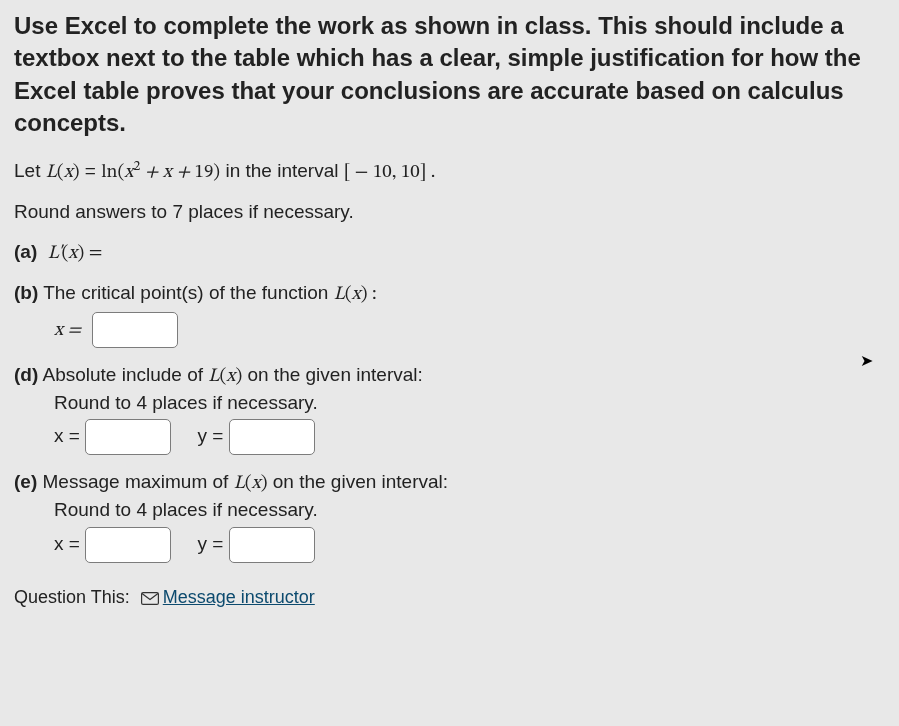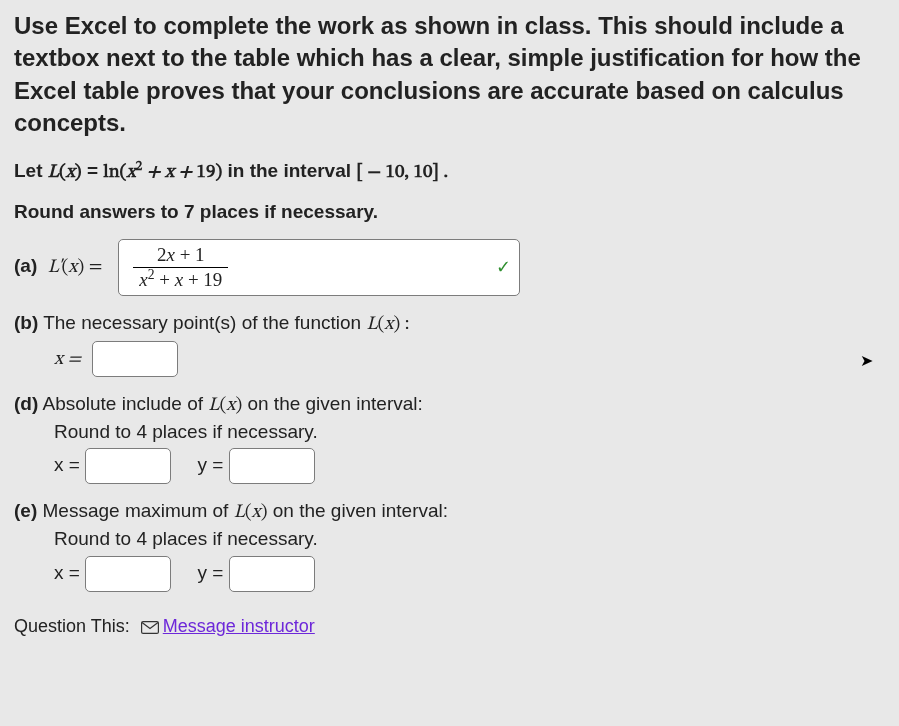--- a/index.html
+++ b/index.html
@@ -13,21 +13,20 @@
     font-size: 19px;
     line-height: 1.35;
   }
   .instructions {
     font-weight: 700;
     margin-bottom: 18px;
     font-size: 24px;
   }
   .line {
     margin-bottom: 14px;
-    font-weight: bold;
   }
   .math, .serif {
     font-family: "Cambria Math", "STIX Two Math", "Times New Roman", serif;
     font-style: italic;
   }
   .rm {
     font-style: normal;
   }
   .part {
     margin: 7px 0 14px 0;
@@ -81,21 +80,21 @@
   }
   .indent2 {
     margin-left: 40px;
     margin-top: 4px;
   }
   .qhelp {
     margin-top: 22px;
     font-size: 18px;
   }
   .qhelp a {
-    color: #6d28d9;
+    color: #0c4a6e;
     text-decoration: underline;
   }
   .mail-icon {
     display: inline-block;
     vertical-align: -2px;
     margin: 0 4px 0 6px;
   }
   .cursor {
     position: absolute;
     left: 860px;
@@ -113,31 +112,24 @@
 <div class="line">
   <span>Let </span><span class="math"><span>L</span><span class="rm">(</span><span>x</span><span class="rm">)</span></span><span> = </span><span class="math"><span class="rm">ln</span><span class="rm">(</span><span>x<sup class="rm">2</sup> + x + <span class="rm">19</span></span><span class="rm">)</span></span><span> in the interval </span><span class="math rm">[ − 10, 10] .</span>
 </div>
 
 <div class="line">Round answers to 7 places if necessary.</div>
 
 <div class="part">
   <span class="label">(a)</span>
   &nbsp;<span class="math"><span>L'</span><span class="rm">(</span><span>x</span><span class="rm">) =</span></span>
   &nbsp;
-  <span class="answer-box wide">
-    <span class="frac">
-      <span class="num"><span class="rm">2</span>x <span class="rm">+ 1</span></span>
-      <span class="den">x<sup class="rm">2</sup> <span class="rm">+</span> x <span class="rm">+ 19</span></span>
-    </span>
-    <span class="check">✓</span>
-  </span>
 </div>
 
 <div class="part">
-  <span class="label">(b)</span><span> The necessary point(s) of the function </span><span class="math"><span>L</span><span class="rm">(</span><span>x</span><span class="rm">) :</span></span>
+  <span class="label">(b)</span><span> The critical point(s) of the function </span><span class="math"><span>L</span><span class="rm">(</span><span>x</span><span class="rm">) :</span></span>
   <div class="indent2">
     <span class="math">x =</span>
     &nbsp;<span class="answer-box"></span>
   </div>
 </div>
 
 <div class="part">
   <span class="label">(d)</span><span> Absolute include of </span><span class="math"><span>L</span><span class="rm">(</span><span>x</span><span class="rm">)</span></span><span> on the given interval:</span>
   <div class="indent">Round to 4 places if necessary.</div>
   <div class="indent" style="margin-top:4px;">

